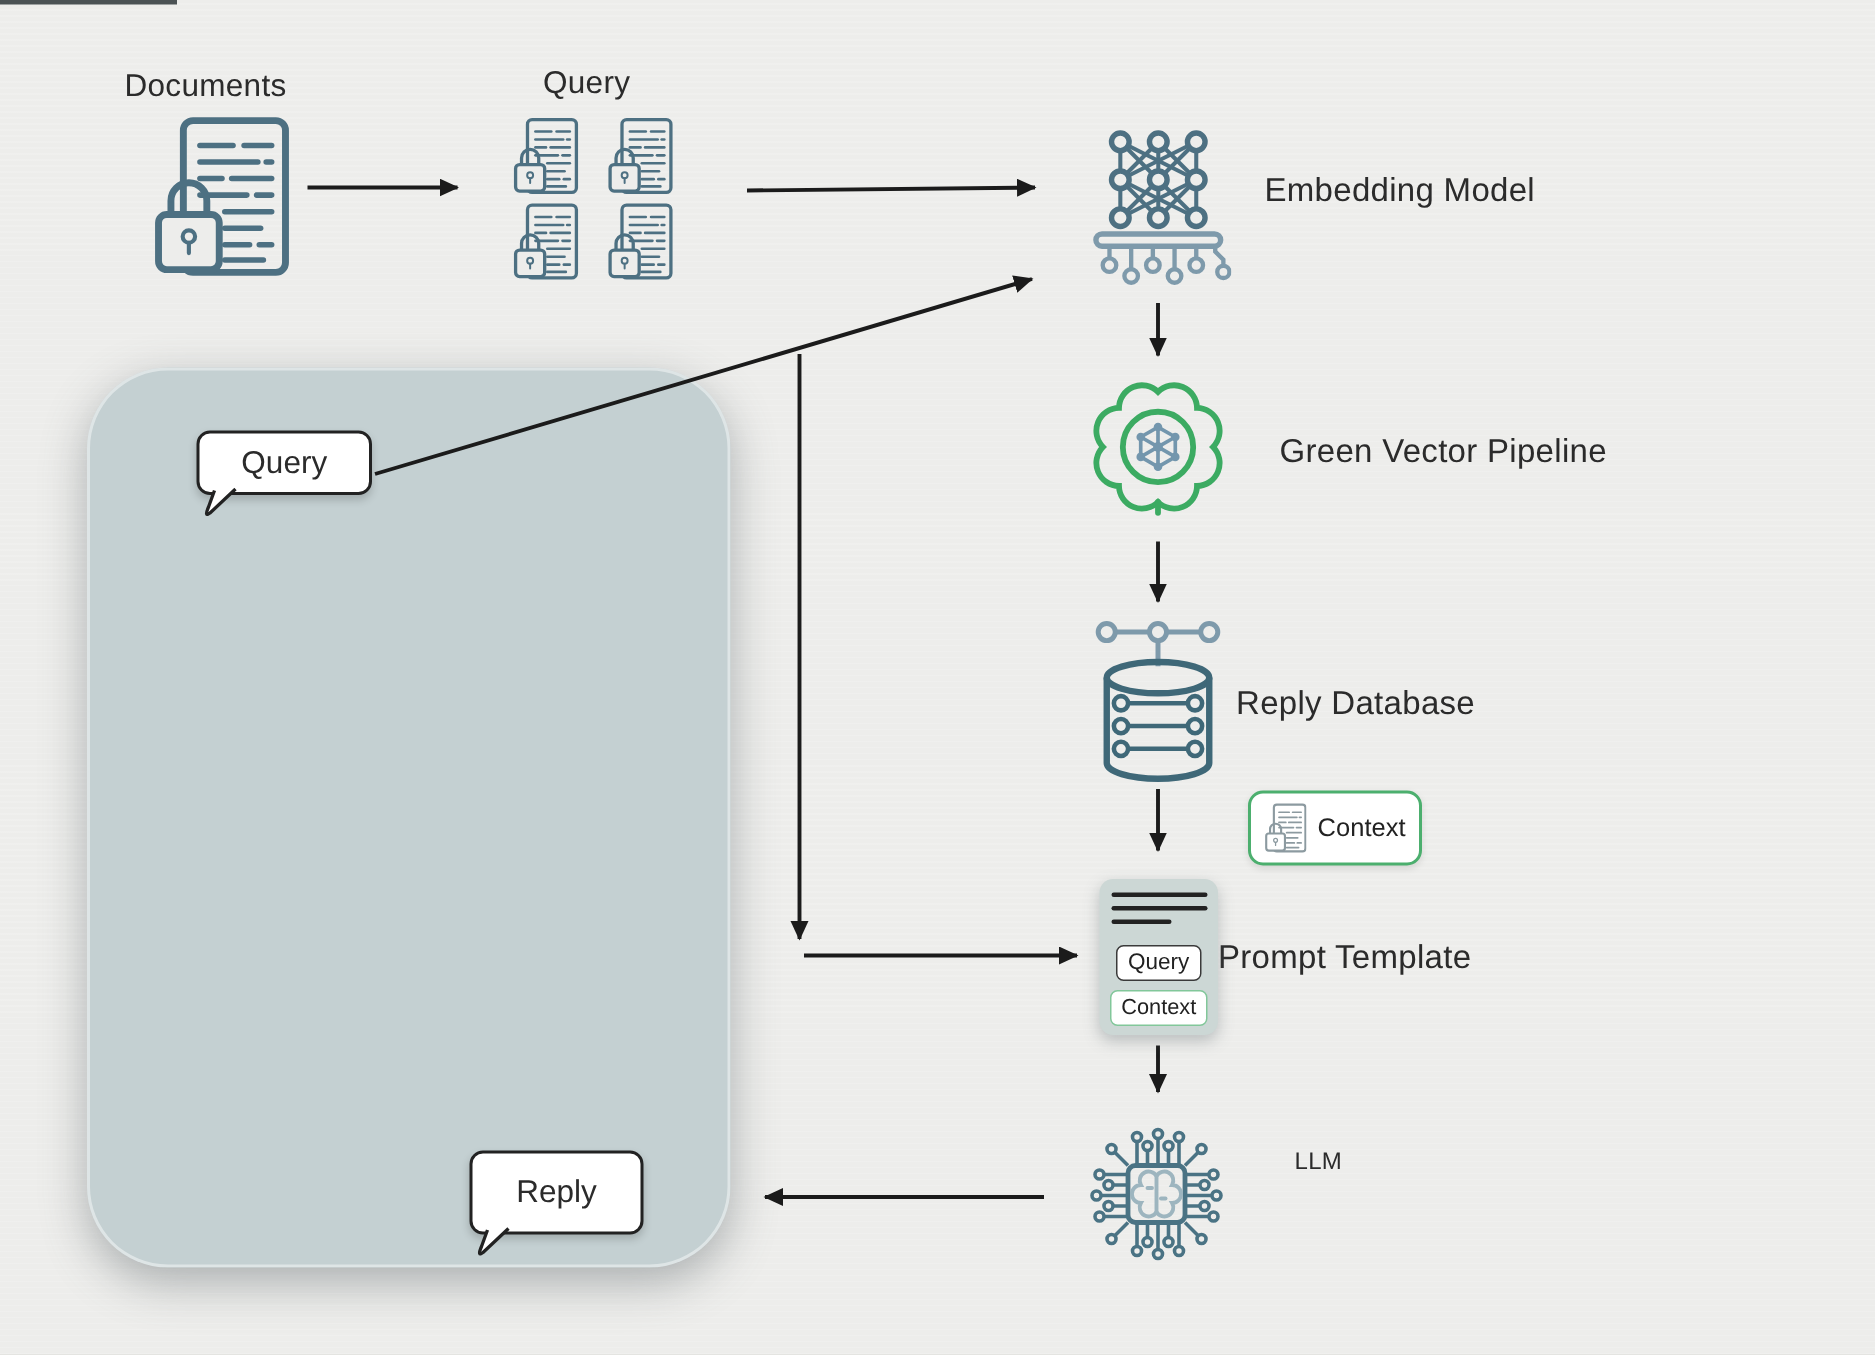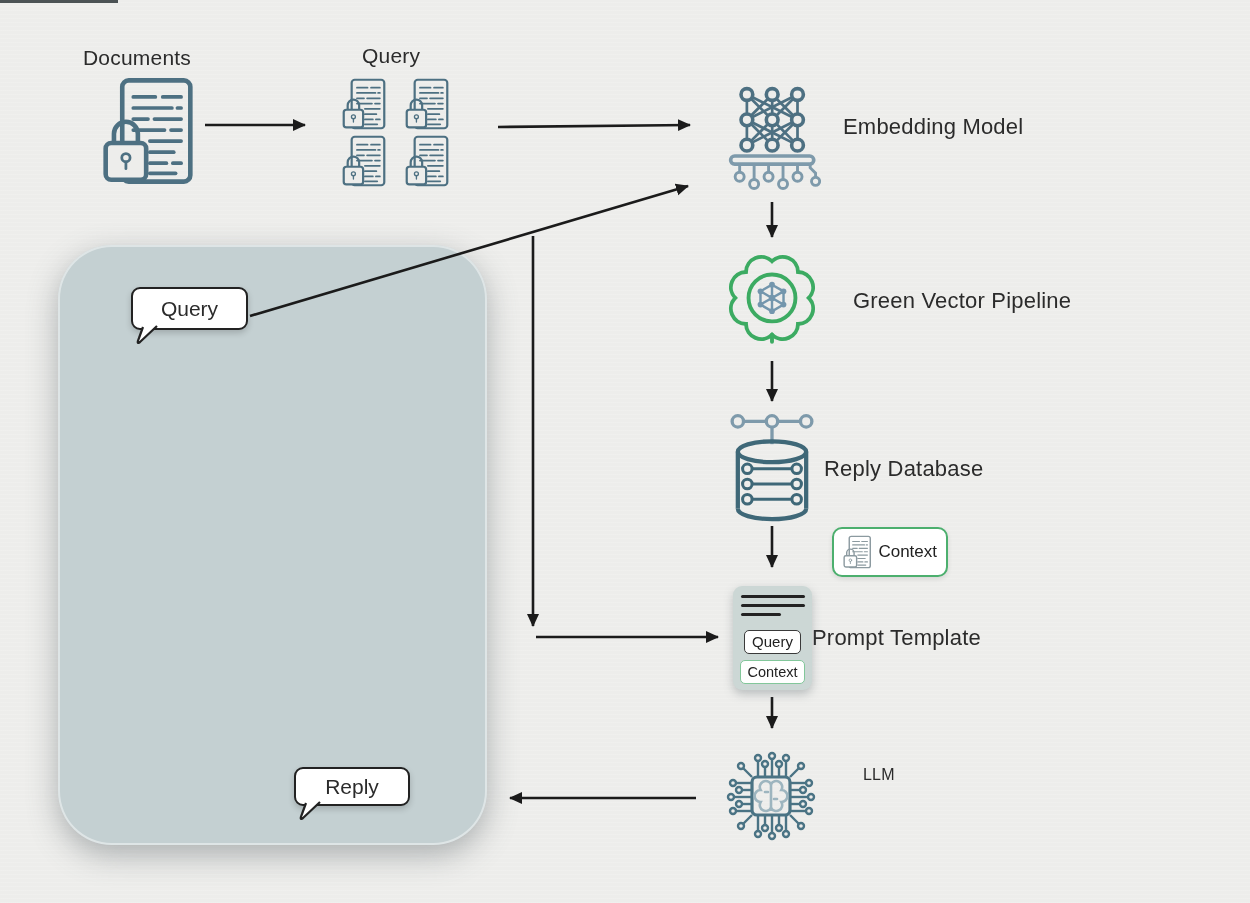--- a/index.html
+++ b/index.html
@@ -346,21 +346,21 @@
   </div>
 
   <div class="bubble" style="left:131px;top:287px;width:117px;height:43px">
     <span>Query</span>
     <svg class="tail" width="26" height="20" viewBox="0 0 26 20">
       <path d="M22,0 L5,17 Q1,20 4,13 L9,0 Z" fill="#ffffff"></path>
       <path d="M22,1 L5,17 Q1,20 4,13 L8,2" fill="none" stroke="#222" stroke-width="2.2" stroke-linejoin="round"></path>
     </svg>
   </div>
 
-  <div class="bubble" style="left:294px;top:767px;width:116px;height:39px">
+  <div class="bubble" style="left:313px;top:767px;width:116px;height:56px">
     <span>Reply</span>
     <svg class="tail" width="26" height="20" viewBox="0 0 26 20">
       <path d="M22,0 L5,17 Q1,20 4,13 L9,0 Z" fill="#ffffff"></path>
       <path d="M22,1 L5,17 Q1,20 4,13 L8,2" fill="none" stroke="#222" stroke-width="2.2" stroke-linejoin="round"></path>
     </svg>
   </div>
 
 </div>
 
 </body></html>

